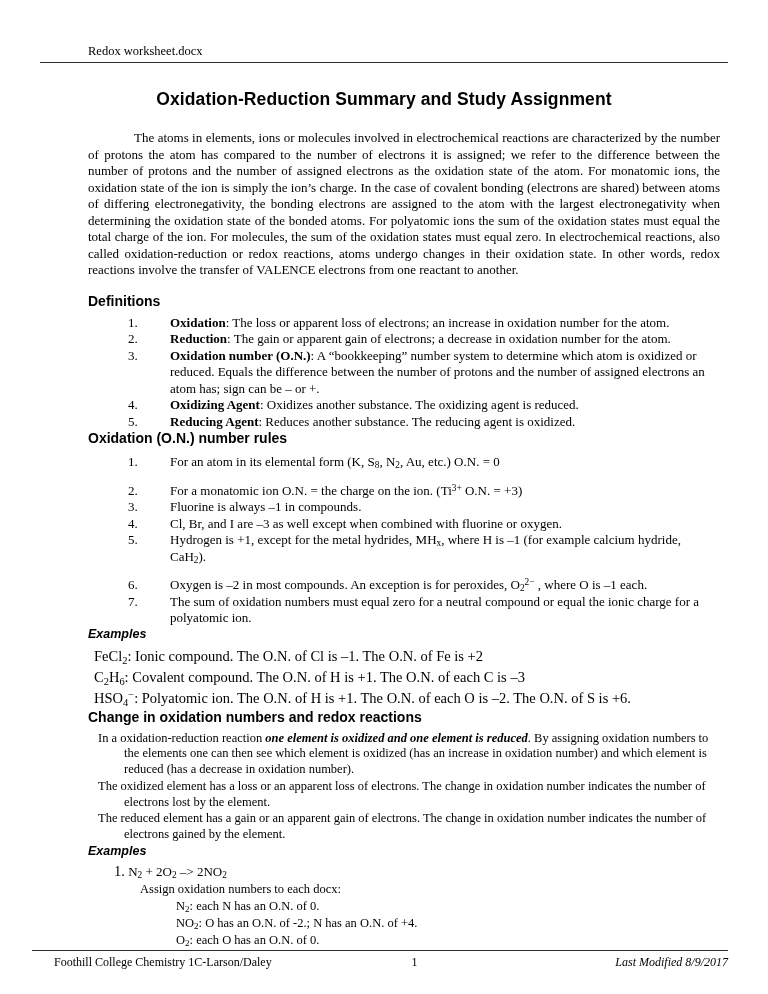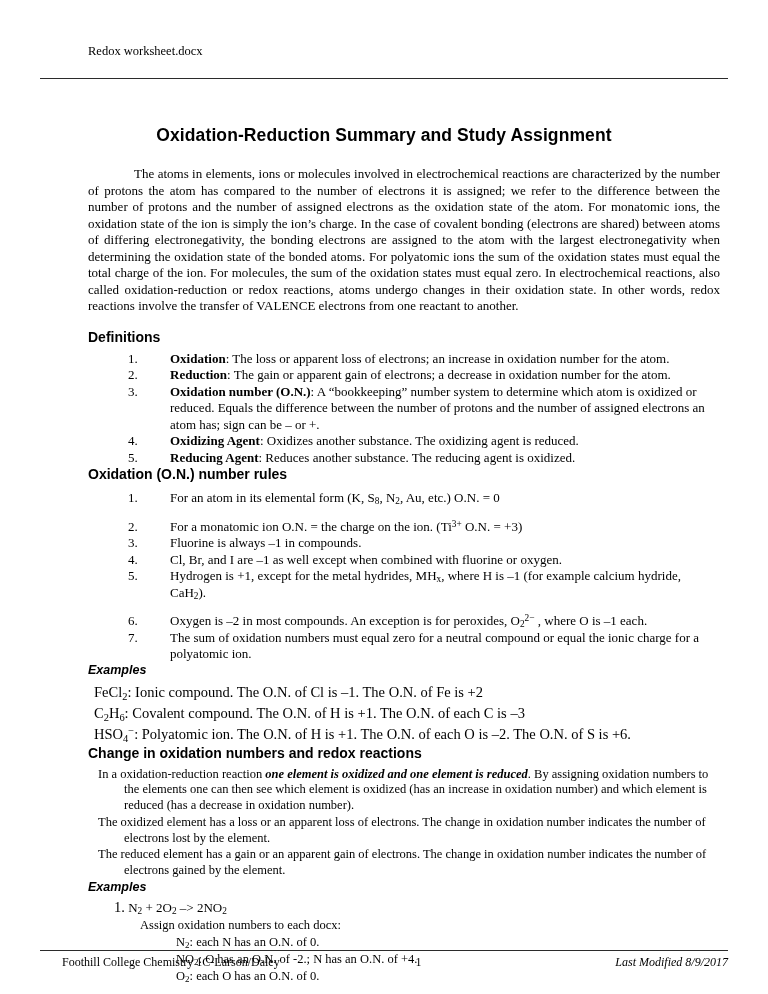--- a/index.html
+++ b/index.html
@@ -20,23 +20,23 @@
     height: 994px;
     box-sizing: border-box;
     padding: 44px 40px 0 40px;
   }
 
   
   .doc-header {
     font-size: 12.5px;
     line-height: 1.2;
     padding-left: 48px;
-    padding-bottom: 19px;
+    padding-bottom: 3px;
     border-bottom: 1.5px solid #2b2b2b;
-    margin-bottom: 46px;
+    margin-bottom: 26px;
   }
 
   
   .doc-title {
     font-family: "Liberation Sans", "DejaVu Sans", sans-serif;
     font-weight: bold;
     font-size: 17.5px;
     text-align: center;
     margin: 0 0 20px 0;
     letter-spacing: 0.1px;
@@ -127,21 +127,21 @@
     font-size: 12.5px;
     line-height: 1.38;
   }
   .atom-row { display: flex; flex-direction: column; }
   .atom-col-a { width: 266px; flex: none; }
   .atom-col-b { flex: 1; }
 
   
   .doc-footer {
     position: absolute;
-    left: 40px;
+    left: 32px;
     right: 40px;
     bottom: 24px;
     border-top: 1.5px solid #2b2b2b;
     padding-top: 4px;
     display: flex;
     align-items: baseline;
     font-size: 12px;
   }
   .doc-footer .f-left { flex: 0 0 auto; padding-left: 22px; }
   .doc-footer .f-center { flex: 1 1 auto; text-align: center; padding-right: 58px; }
@@ -191,21 +191,21 @@
       <li class="mt-8">
         <span class="num">1.</span><span>For an atom in its elemental form (K, S</span><sub>8</sub><span>, N</span><sub>2</sub><span>, Au, etc.) O.N. = 0</span>
       </li>
       <li class="mt-12">
         <span class="num">2.</span><span>For a monatomic ion O.N. = the charge on the ion. (Ti</span><sup>3+</sup><span> O.N. = +3)</span>
       </li>
       <li>
         <span class="num">3.</span><span>Fluorine is always –1 in compounds.</span>
       </li>
       <li>
-        <span class="num">4.</span><span>Cl, Br, and I are –1 as well except when combined with fluorine or oxygen.</span>
+        <span class="num">4.</span><span>Cl, Br, and I are –3 as well except when combined with fluorine or oxygen.</span>
       </li>
       <li>
         <span class="num">5.</span><span>Hydrogen is +1, except for the metal hydrides, MH</span><sub>x</sub><span>, where H is –1 (for example calcium hydride, CaH</span><sub>2</sub><span>).</span>
       </li>
       <li class="mt-12">
         <span class="num">6.</span><span>Oxygen is –2 in most compounds. An exception is for peroxides, O</span><sub>2</sub><sup>2−</sup><span> , where O is –1 each.</span>
       </li>
       <li>
         <span class="num">7.</span><span>The sum of oxidation numbers must equal zero for a neutral compound or equal the ionic charge for a polyatomic ion.</span>
       </li>

